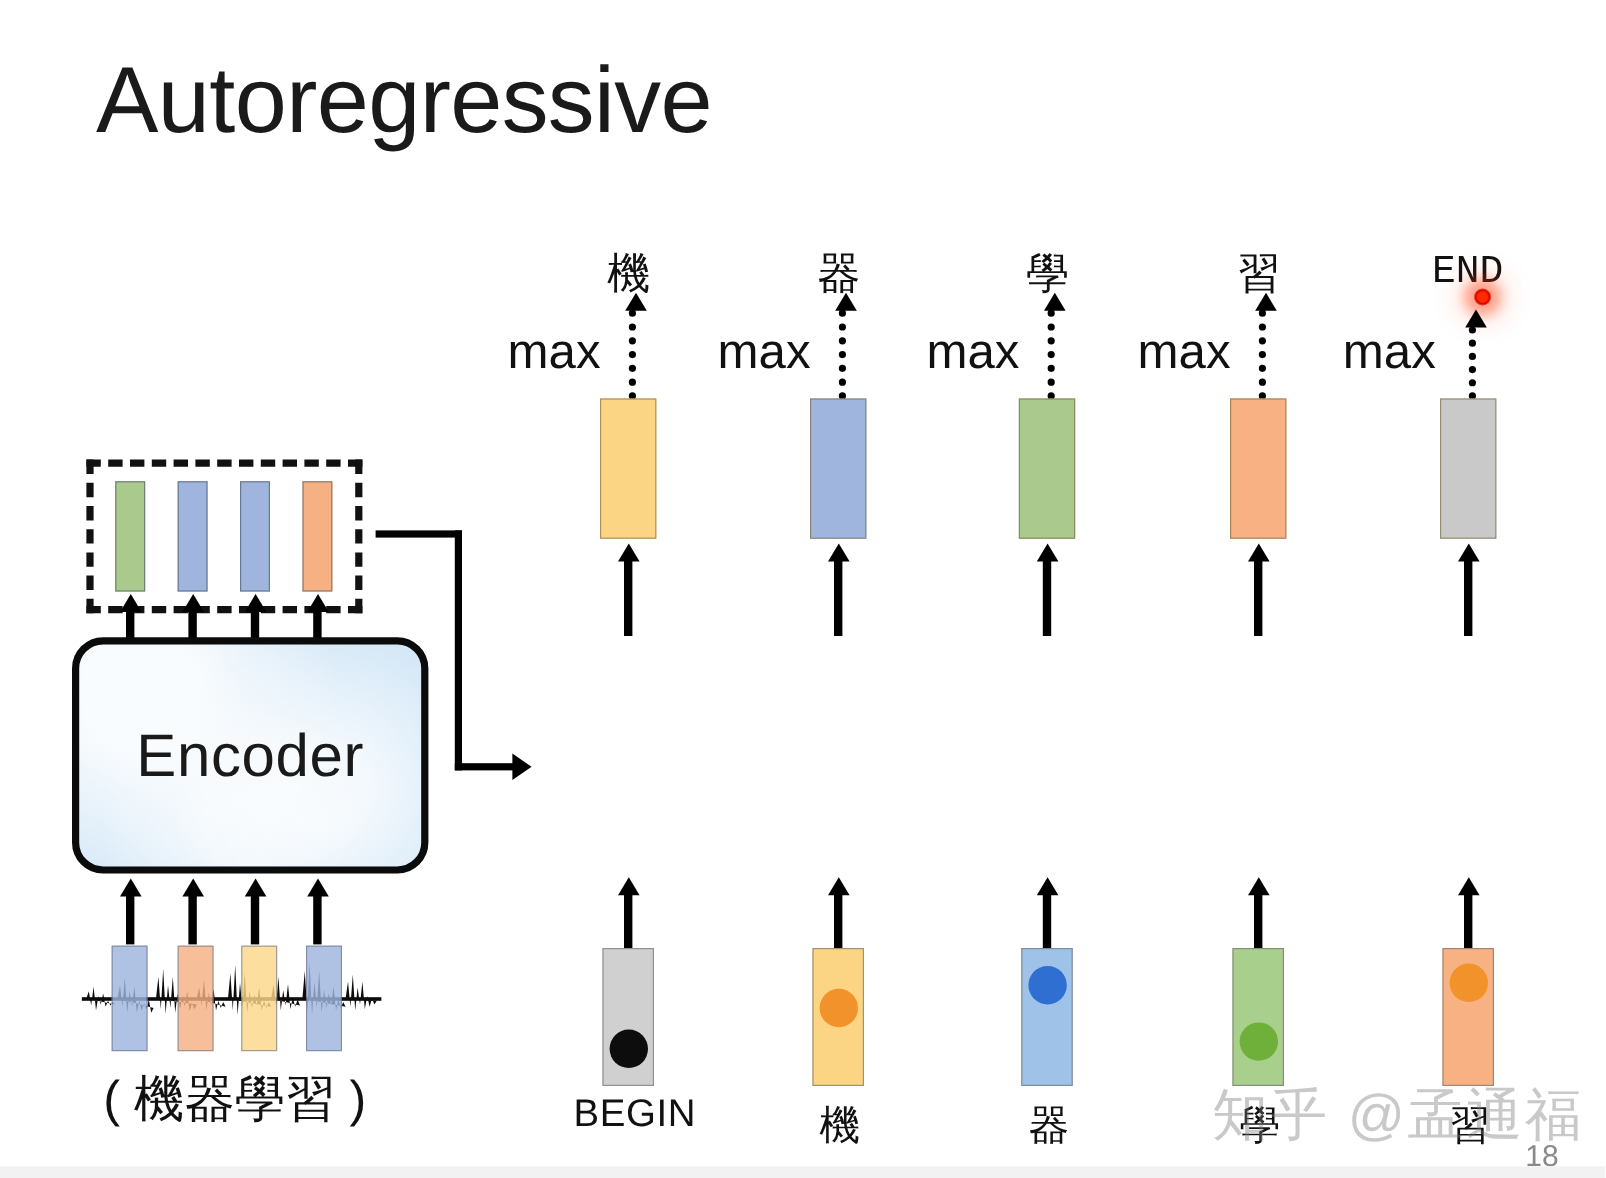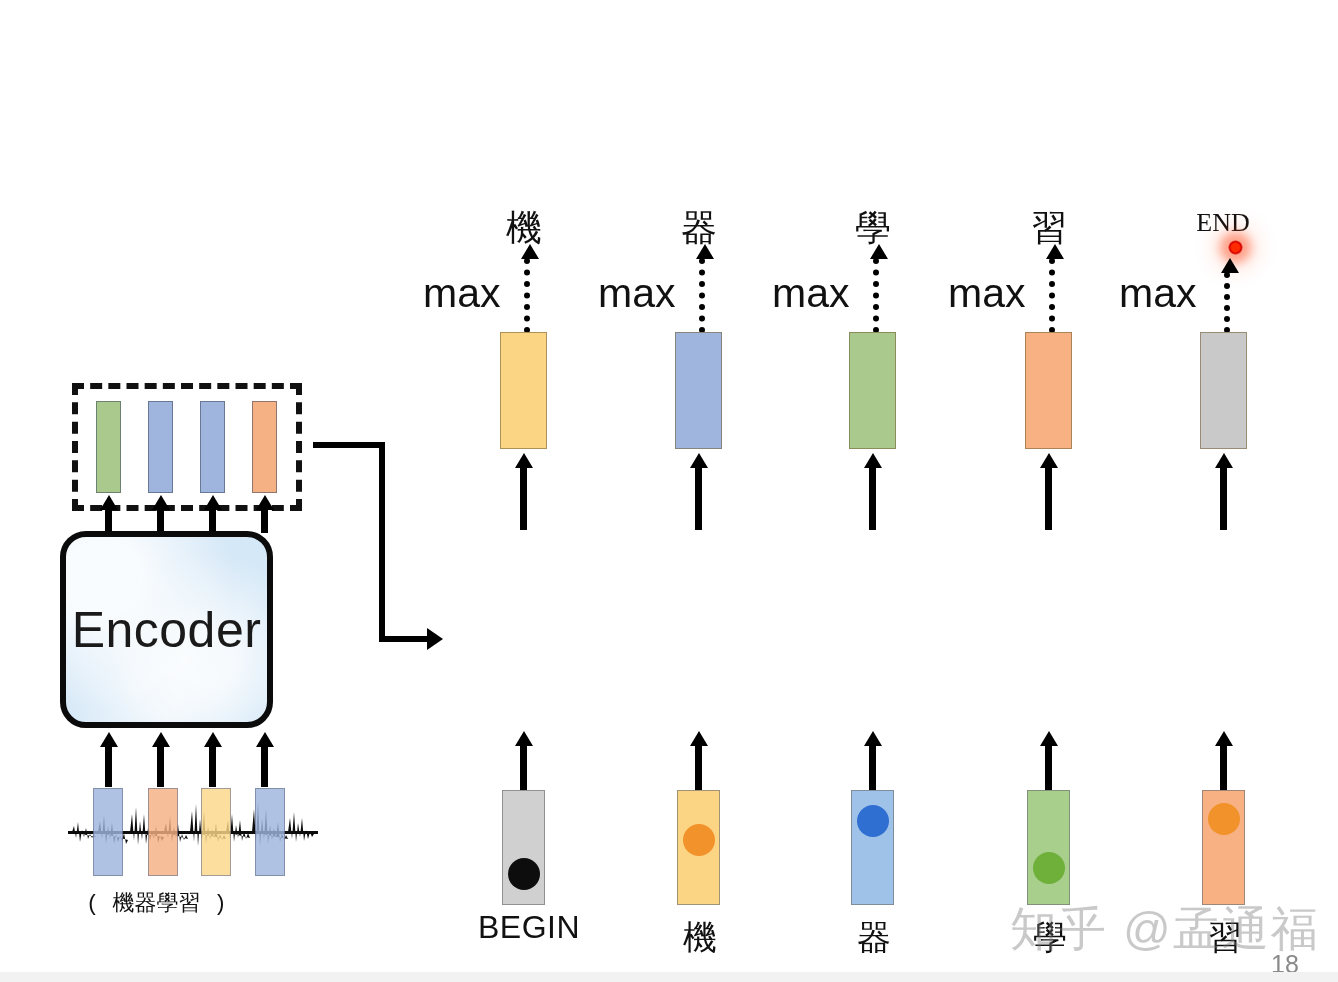--- a/index.html
+++ b/index.html
@@ -128,22 +128,22 @@
   }
   .token {
     position: absolute;
     font-size: 36px;
     color: #111;
     text-align: center;
     white-space: nowrap;
     font-family: "DejaVu Sans", "Liberation Sans", sans-serif;
   }
   .token.latin {
-    font-family: Liberation Serif, serif;
-    font-size: 26px;
+    font-family: Liberation Mono, monospace;
+    font-size: 33px;
   }
   .maxlabel {
     position: absolute;
     font-size: 41px;
     color: #111;
     white-space: nowrap;
   }
 
   
   .inbar {
@@ -171,24 +171,24 @@
 
   
   .wavebar {
     position: absolute;
     box-sizing: border-box;
     border: 1px solid rgba(70,80,110,.6);
     opacity: .82;
   }
   .wavecaption {
     position: absolute;
-    font-size: 22px;
+    font-size: 42px;
     color: #111;
     white-space: nowrap;
-    font-family: Liberation Mono, monospace;
+    font-family: Liberation Sans, sans-serif;
   }
 
   
   .elbow-h, .elbow-v {
     position: absolute;
     background: #000;
   }
   .elbow-head {
     position: absolute;
     width: 0; height: 0;
@@ -227,34 +227,35 @@
     width: 100%;
     height: 10px;
     background: #f2f2f2;
   }
 </style>
 </head>
 <body>
 
 <div id="slide">
 
+  <div class="title">Autoregressive</div>
 
   <div class="dashedbox" style="left:72px; top:383px; width:230px; height:128px;"></div>
 
   <div class="encbar" style="left:96px; top:401px; width:25px; height:92px; background:#a9c98d;"></div>
   <div class="encbar" style="left:148px; top:401px; width:25px; height:92px; background:#9fb5dd;"></div>
   <div class="encbar" style="left:200px; top:401px; width:25px; height:92px; background:#9fb5dd;"></div>
   <div class="encbar" style="left:252px; top:401px; width:25px; height:92px; background:#f5b183;"></div>
 
   <div class="varrow" style="left:105px; top:508px; height:25px;"></div>
   <div class="varrow" style="left:157px; top:508px; height:25px;"></div>
   <div class="varrow" style="left:209px; top:508px; height:25px;"></div>
   <div class="varrow" style="left:261px; top:508px; height:25px;"></div>
 
-  <div class="encoder-box" style="left:60px; top:531px; width:213px; height:197px;">
+  <div class="encoder-box" style="left:60px; top:531px; width:297px; height:197px;">
     <span class="encoder-label">Encoder</span>
   </div>
 
   <div class="varrow" style="left:105px; top:745px; height:42px;"></div>
   <div class="varrow" style="left:157px; top:745px; height:42px;"></div>
   <div class="varrow" style="left:209px; top:745px; height:42px;"></div>
   <div class="varrow" style="left:261px; top:745px; height:42px;"></div>
 
   <svg class="abs" style="left:68px; top:795px;" width="250" height="75" viewBox="0 0 250 75">
     <g fill="#0c0c0c">

